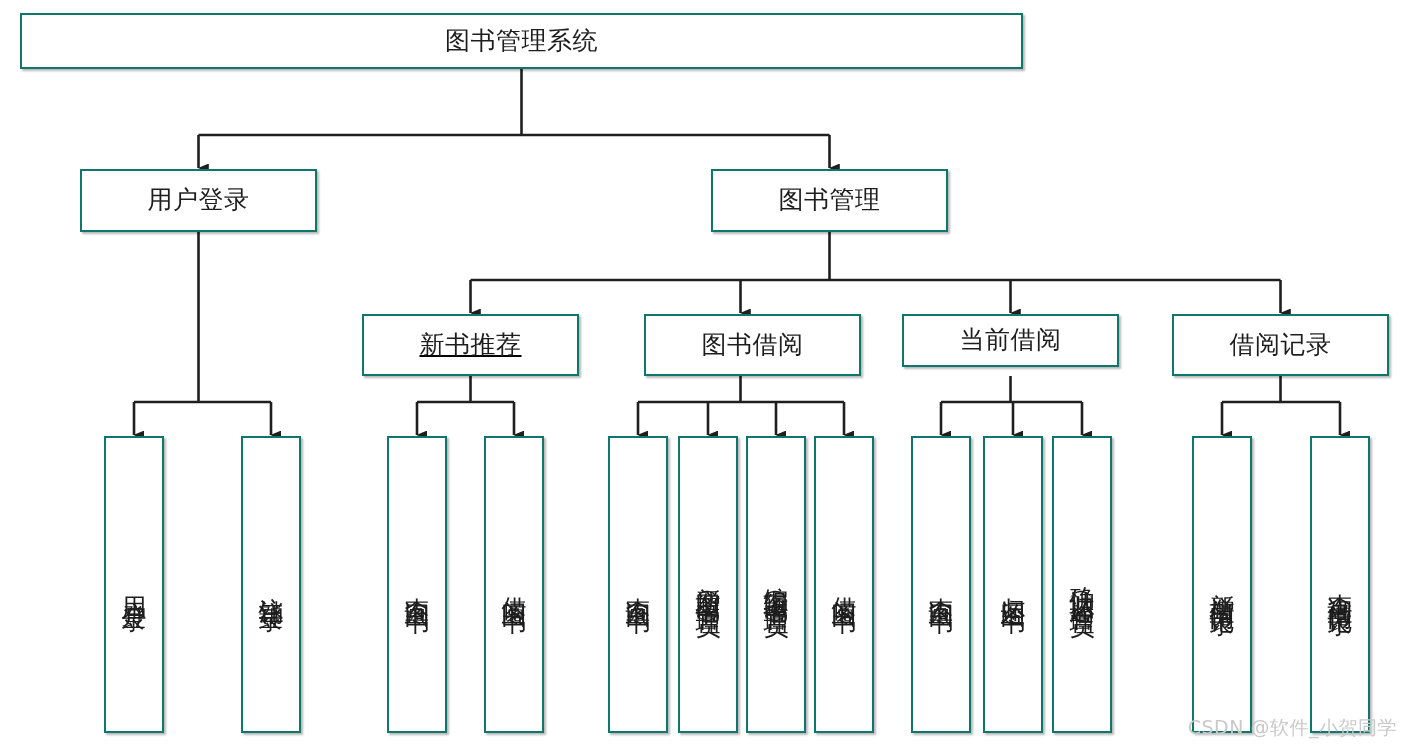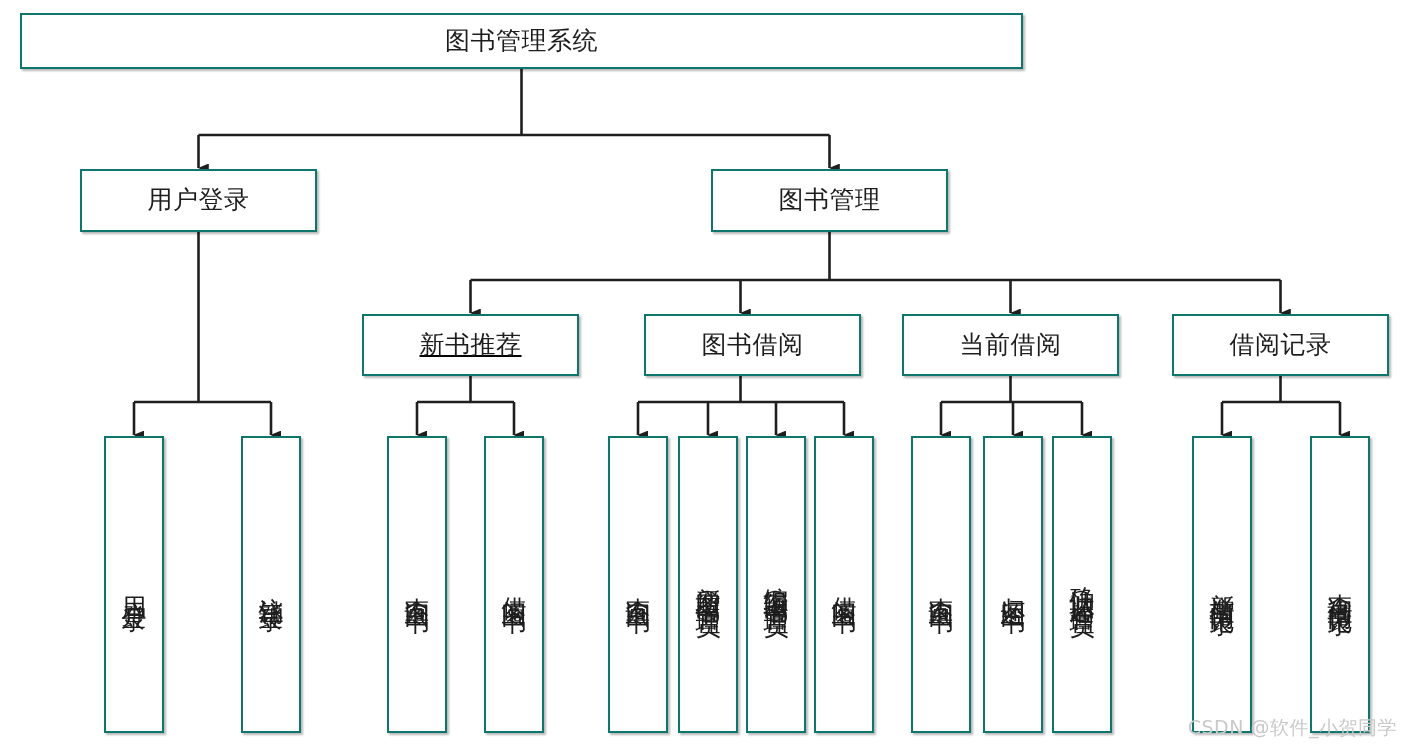--- a/index.html
+++ b/index.html
@@ -129,21 +129,21 @@
   <div class="node horizontal" style="left: 711px; top: 169px; width: 237px; height: 63px;">
     <span class="node-label">图书管理</span>
   </div>
 
   <div class="node horizontal" style="left: 362px; top: 314px; width: 217px; height: 62px; text-decoration: underline;">
     <span class="node-label">新书推荐</span>
   </div>
   <div class="node horizontal" style="left: 632px; top: 314px; width: 217px; height: 62px; margin-left: 12px;">
     <span class="node-label">图书借阅</span>
   </div>
-  <div class="node horizontal" style="left: 902px; top: 314px; width: 217px; height: 62px;">
+  <div class="node horizontal" style="left: 902px; top: 314px; width: 217px; height: 53px;">
     <span class="node-label">当前借阅</span>
   </div>
   <div class="node horizontal" style="left: 1172px; top: 314px; width: 217px; height: 62px;">
     <span class="node-label">借阅记录</span>
   </div>
 
   <div class="node vertical" style="left: 104px; top: 436px; width: 60px; height: 297px;">
     <span class="node-label">用户登录</span>
   </div>
   <div class="node vertical" style="left: 241px; top: 436px; width: 60px; height: 297px;">

